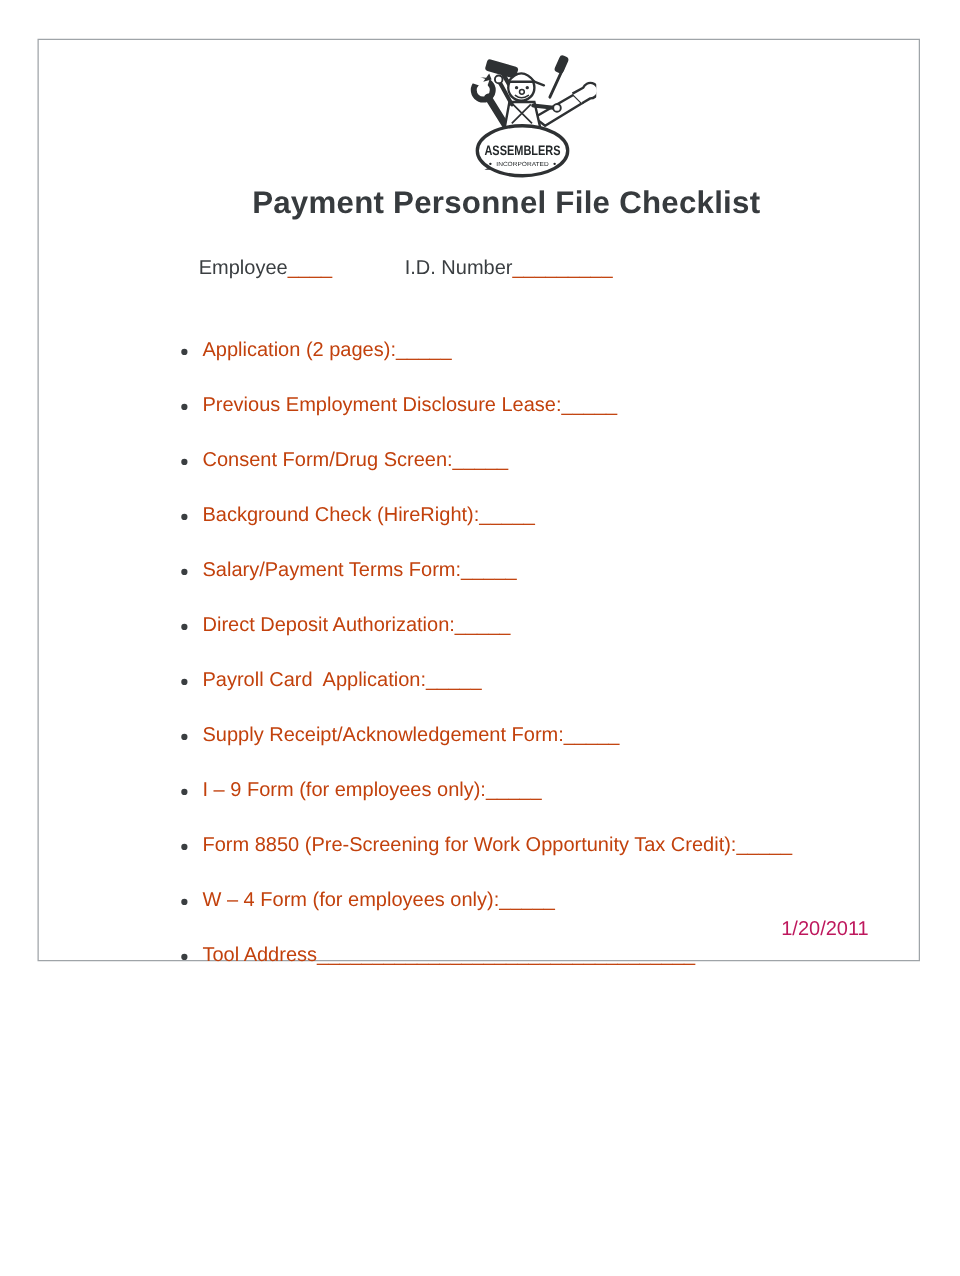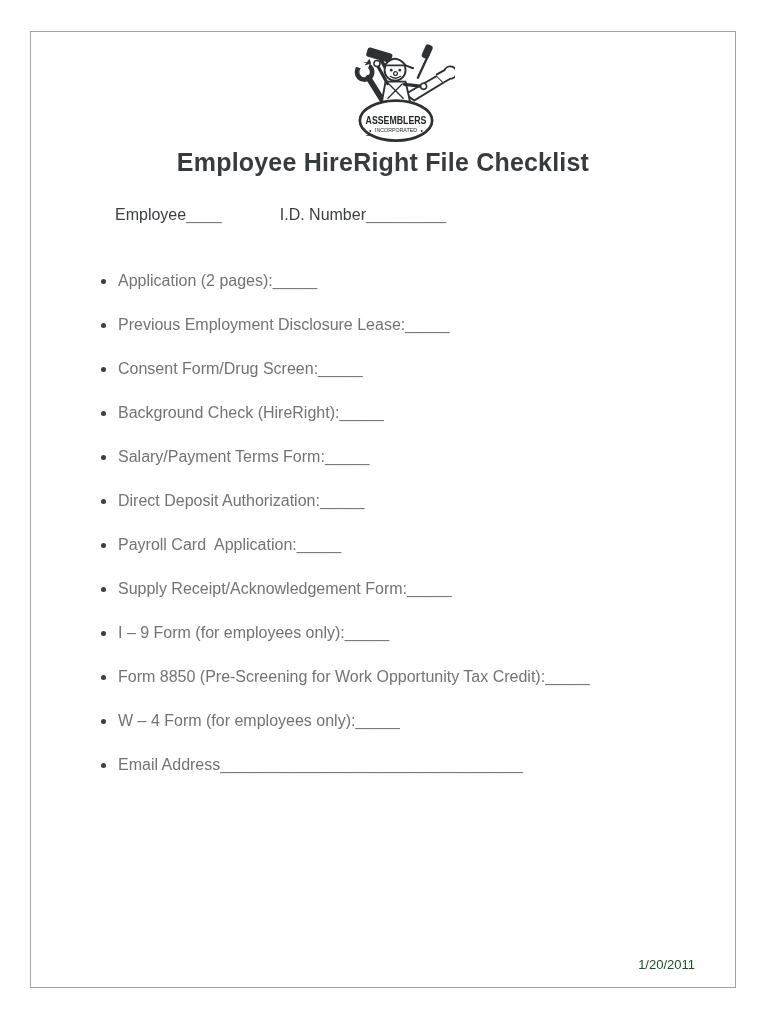--- a/index.html
+++ b/index.html
@@ -13,24 +13,25 @@
     width: 768px;
     height: 1021px;
     background: #ffffff;
     overflow: hidden;
   }
   .page {
     position: absolute;
     left: 30px;
     top: 31px;
     width: 706px;
-    height: 957px;
+    height: 738px;
     background: #ffffff;
     border: 1px solid #9fa4a8;
     box-sizing: border-box;
+    padding-left: 44px;
   }
   .logo-wrap {
     padding-top: 11px;
     text-align: center;
     height: 100px;
   }
   .logo {
     position: relative;
     left: 13px;
     display: inline-block;
@@ -73,28 +74,28 @@
     position: absolute;
     left: 1px;
     top: 8px;
     width: 5px;
     height: 5px;
     border-radius: 50%;
     background: #3a3e41;
   }
   .label, .blank {
     white-space: pre-wrap;
-    color: #737373;
+    color: #c2410c;
   }
   .footer-date {
     position: absolute;
     right: 40px;
     bottom: 15px;
-    font-size: 13px;
-    color: #14532d;
+    font-size: 16px;
+    color: #be185d;
   }
 </style>
 </head>
 <body>
 
 <div class="canvas">
   <div class="page">
 
     <div class="logo-wrap">
       <span class="logo">
@@ -134,34 +135,34 @@
 
           <ellipse cx="62" cy="81" rx="38" ry="21" fill="#ffffff" stroke="#2e3133" stroke-width="2.8"></ellipse>
           <text x="62" y="85" text-anchor="middle" font-family="Liberation Sans, DejaVu Sans, sans-serif" font-weight="bold" font-size="11.5" fill="#232729" textLength="64" lengthAdjust="spacingAndGlyphs">ASSEMBLERS</text>
           <text x="62" y="93.5" text-anchor="middle" font-family="Liberation Sans, DejaVu Sans, sans-serif" font-size="5" fill="#232729" textLength="44" lengthAdjust="spacingAndGlyphs">INCORPORATED</text>
           <circle cx="35" cy="92" r="1" fill="#232729"></circle>
           <circle cx="89" cy="92" r="1" fill="#232729"></circle>
         </svg>
       </span>
     </div>
 
-    <h1 class="doc-title">Employee HireRight File Checklist</h1>
+    <h1 class="doc-title">Payment Personnel File Checklist</h1>
 
     <div class="id-line"><span>Employee</span><span class="blank">____</span><span class="field-gap"></span><span>I.D. Number</span><span class="blank">_________</span></div>
 
     <ul class="checklist">
       <li><span class="dot"></span><span class="label">Application (2 pages):</span><span class="blank">_____</span></li>
       <li><span class="dot"></span><span class="label">Previous Employment Disclosure Lease:</span><span class="blank">_____</span></li>
       <li><span class="dot"></span><span class="label">Consent Form/Drug Screen:</span><span class="blank">_____</span></li>
       <li><span class="dot"></span><span class="label">Background Check (HireRight):</span><span class="blank">_____</span></li>
       <li><span class="dot"></span><span class="label">Salary/Payment Terms Form:</span><span class="blank">_____</span></li>
       <li><span class="dot"></span><span class="label">Direct Deposit Authorization:</span><span class="blank">_____</span></li>
       <li><span class="dot"></span><span class="label">Payroll Card  Application:</span><span class="blank">_____</span></li>
       <li><span class="dot"></span><span class="label">Supply Receipt/Acknowledgement Form:</span><span class="blank">_____</span></li>
       <li><span class="dot"></span><span class="label">I – 9 Form (for employees only):</span><span class="blank">_____</span></li>
       <li><span class="dot"></span><span class="label">Form 8850 (Pre-Screening for Work Opportunity Tax Credit):</span><span class="blank">_____</span></li>
       <li><span class="dot"></span><span class="label">W – 4 Form (for employees only):</span><span class="blank">_____</span></li>
-      <li><span class="dot"></span><span class="label">Email Address</span><span class="blank">__________________________________</span></li>
+      <li><span class="dot"></span><span class="label">Tool Address</span><span class="blank">__________________________________</span></li>
     </ul>
 
     <div class="footer-date">1/20/2011</div>
   </div>
 </div>
 
 </body></html>

